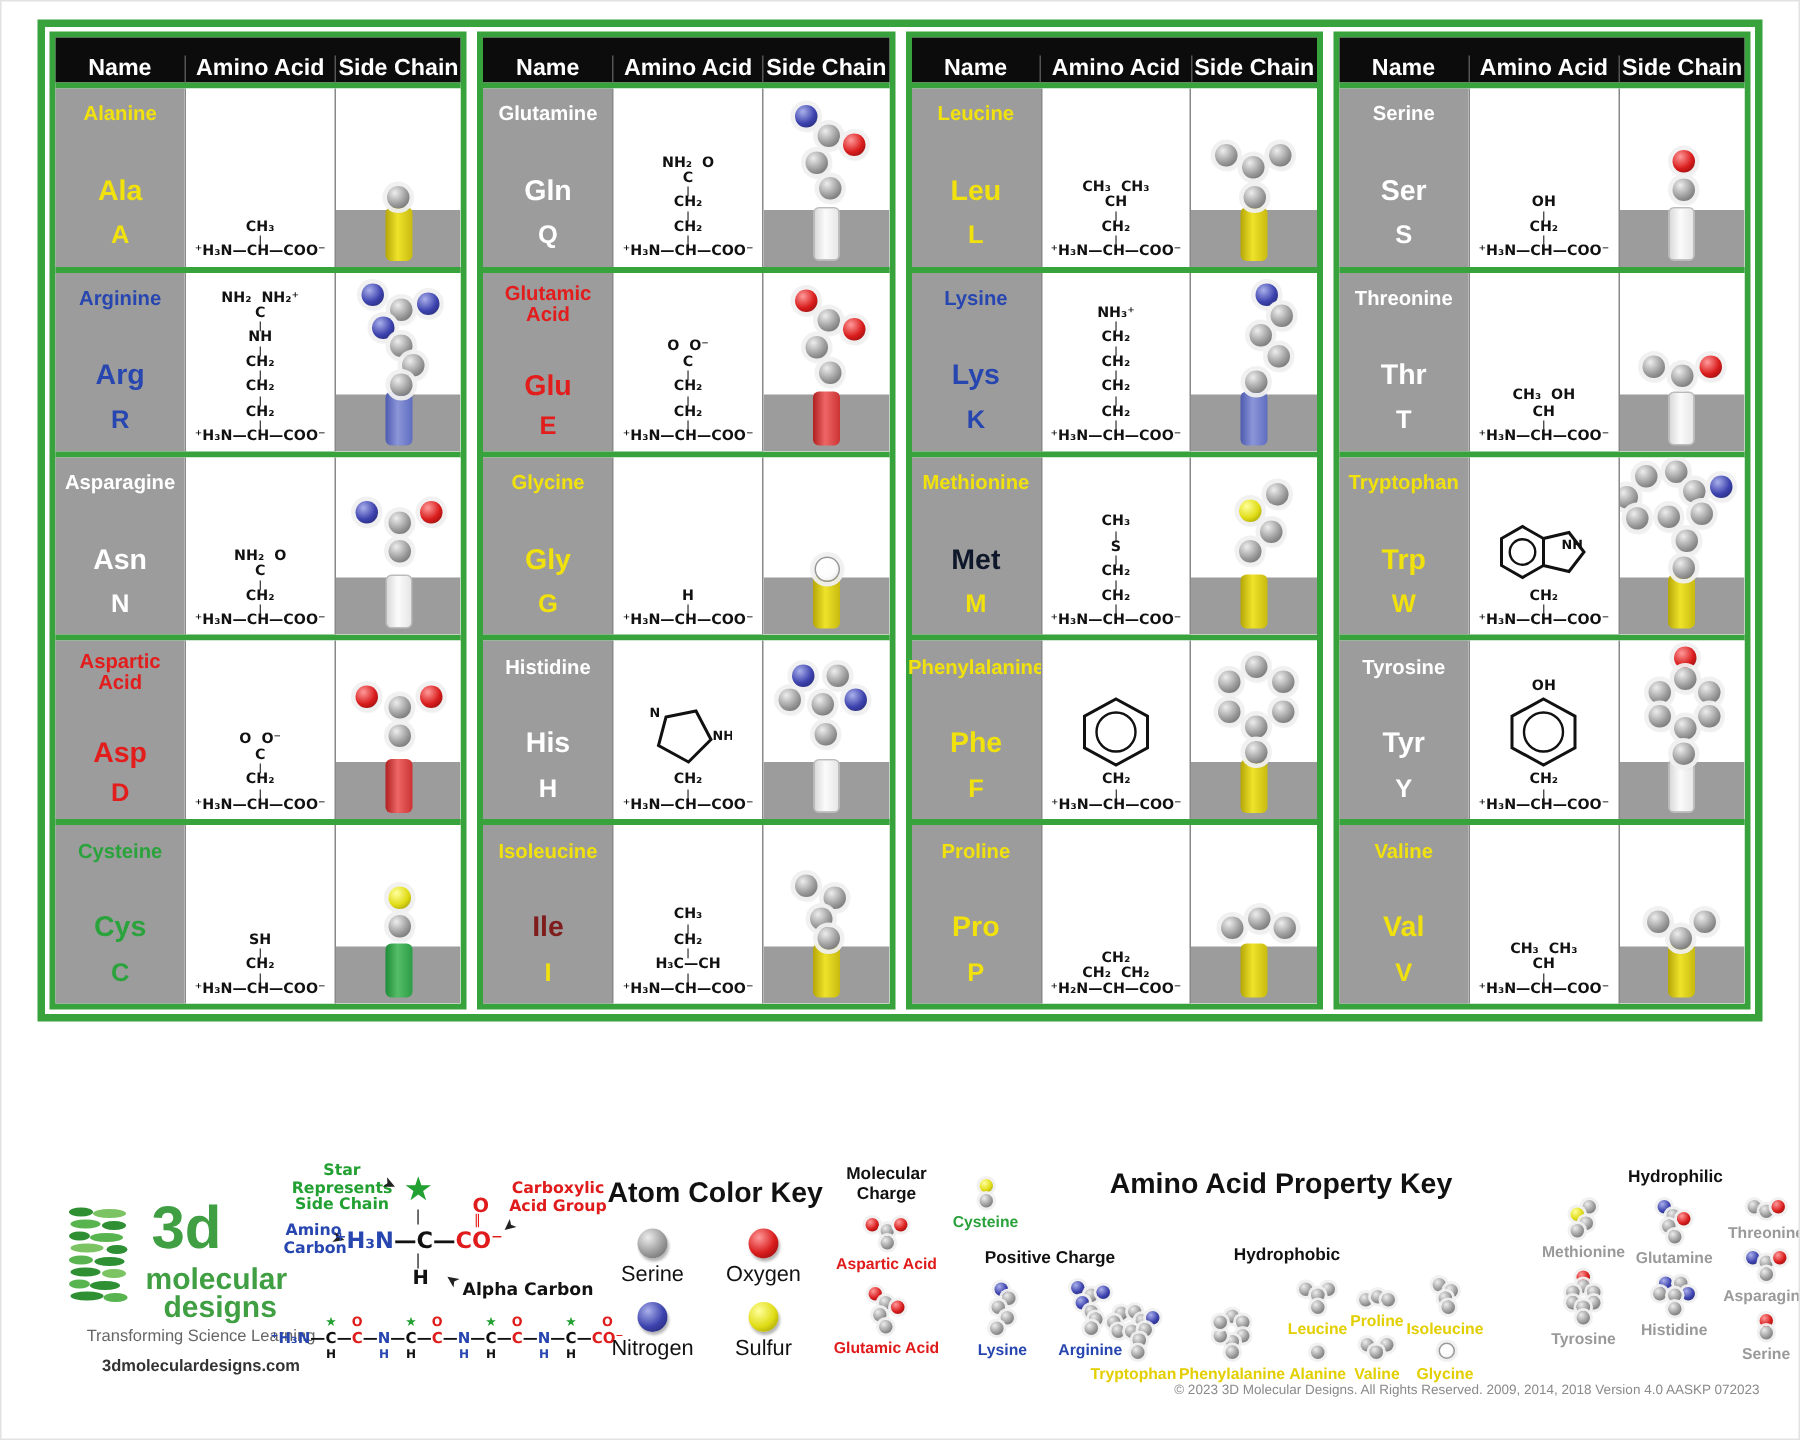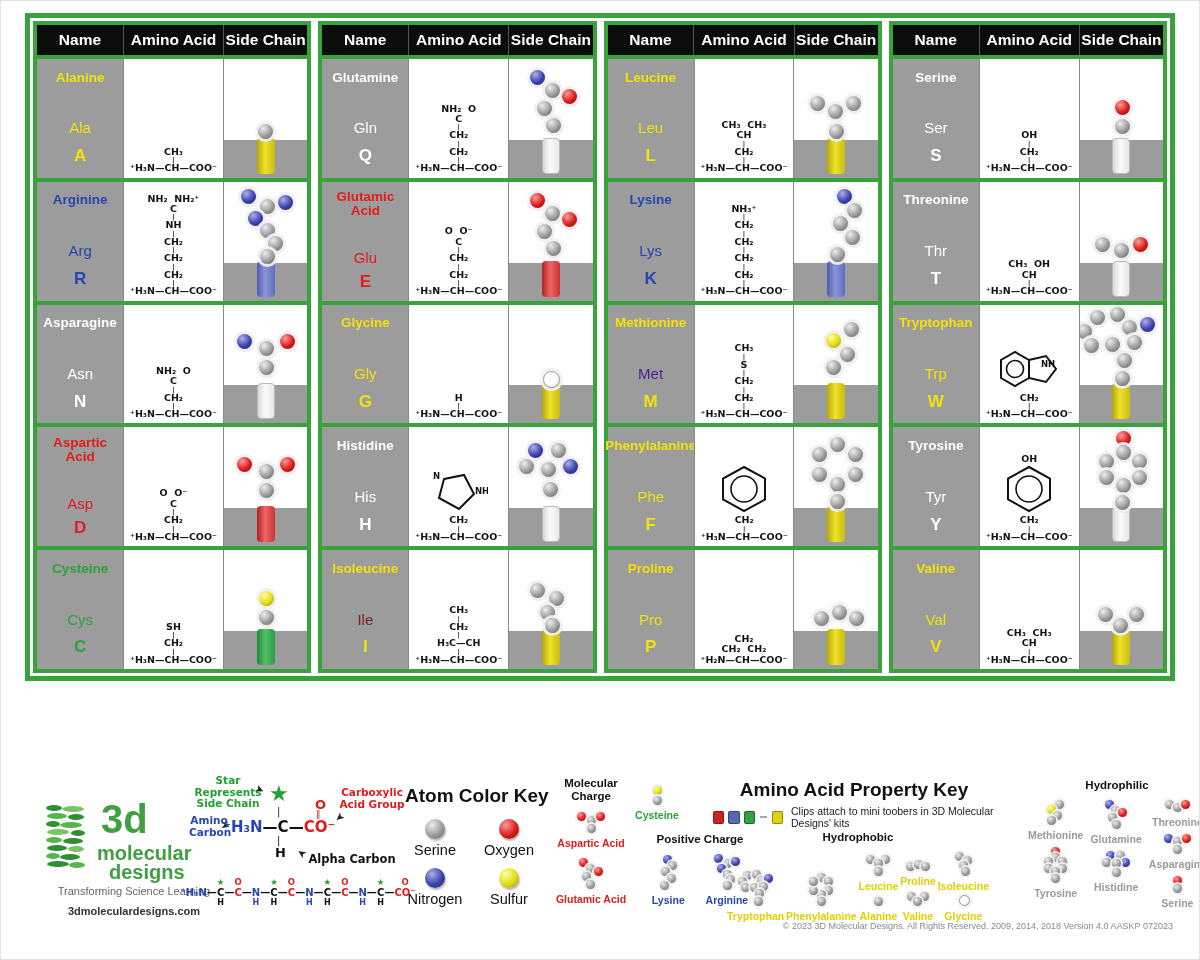--- a/index.html
+++ b/index.html
@@ -6,29 +6,29 @@
   .page{position:relative;width:1200px;height:960px;background:#fff;border:1px solid #e2e2e2;box-sizing:border-box;
         font-family:"Liberation Sans",sans-serif;overflow:hidden;}
   
   .title{margin:0;padding-top:18px;text-align:center;font-size:42px;font-style:italic;font-weight:bold;
          color:#1e78c8;letter-spacing:1px;text-shadow:2px 2px 0 #d7d7d7;}
   .title sup{font-size:14px;vertical-align:super;}
   
   .chartwrap{margin:12px 24px 0 24px;height:668px;border:5px solid #38a23d;padding:3px;box-sizing:border-box;
              display:flex;gap:7px;background:#fff;}
   .gtable{flex:1;border:4px solid #38a23d;display:flex;flex-direction:column;background:#fff;min-width:0;}
-  .thead{height:30px;background:#0c0c0c;display:flex;flex:none;}
+  .thead{height:30px;background:#0c0c0c;display:flex;flex:none;align-items:flex-end;}
   .thead span{color:#fff;font-weight:bold;font-size:15.5px;display:flex;align-items:center;justify-content:center;}
   .w1{width:32%;}.w2{width:37%;}.w3{width:31%;}
   .thead .w2,.thead .w3{border-left:1px solid #555;}
   .trow{flex:1;border-top:4px solid #38a23d;display:flex;min-height:0;}
   .name-cell{width:32%;background:#9c9c9c;display:flex;flex-direction:column;justify-content:space-evenly;
              align-items:center;text-align:center;padding:2px 1px;box-sizing:border-box;}
   .an{font-size:13.5px;font-weight:bold;line-height:1.05;}
-  .a3{font-size:15px;font-weight:normal;margin-top:25px;}
+  .a3{font-size:19px;font-weight:bold;margin-top:25px;}
   .a1{font-size:17px;font-weight:bold;}
   .amino-cell{width:37%;border-left:1px solid #888;display:flex;align-items:flex-end;justify-content:center;
               padding-bottom:4px;box-sizing:border-box;background:#fff;overflow:hidden;}
   .structure{font-family:"DejaVu Sans",sans-serif;font-size:9.5px;font-weight:600;color:#111;
              text-align:center;line-height:1.1;white-space:pre;}
   .structure .bond{font-size:6.5px;line-height:6px;display:block;}
   .structure .fl{display:block;}
   .side-cell{width:31%;border-left:1px solid #888;position:relative;background:#fff;overflow:hidden;}
   .strip{position:absolute;bottom:0;left:0;right:0;height:38px;background:#9c9c9c;}
   .clip{position:absolute;bottom:4px;left:50%;margin-left:-9px;width:18px;height:36px;border-radius:4px;z-index:1;}
@@ -330,21 +330,21 @@
             <div class="bead" style="left: calc(50% + 0.5px); bottom: 96.5px; background: radial-gradient(circle at 35% 30%, rgb(170, 176, 234), rgb(60, 66, 173) 55%, rgb(31, 35, 102));"></div>
             <div class="bead" style="left: calc(50% + 10.5px); bottom: 82.5px; background: radial-gradient(circle at 35% 30%, rgb(237, 237, 237), rgb(155, 155, 155) 55%, rgb(94, 94, 94));"></div>
             <div class="bead" style="left: calc(50% - 3.5px); bottom: 69.5px; background: radial-gradient(circle at 35% 30%, rgb(237, 237, 237), rgb(155, 155, 155) 55%, rgb(94, 94, 94));"></div>
             <div class="bead" style="left: calc(50% + 8.5px); bottom: 55.5px; background: radial-gradient(circle at 35% 30%, rgb(237, 237, 237), rgb(155, 155, 155) 55%, rgb(94, 94, 94));"></div>
             <div class="bead" style="left: calc(50% - 6.5px); bottom: 38.5px; background: radial-gradient(circle at 35% 30%, rgb(237, 237, 237), rgb(155, 155, 155) 55%, rgb(94, 94, 94));"></div>
           </div>
         </div>
         <div class="trow">
           <div class="name-cell">
             <div class="an" style="color: rgb(241, 225, 12);">Methionine</div>
-            <div class="a3" style="color: #4c1d95;">Met</div>
+            <div class="a3" style="color: #0f172a;">Met</div>
             <div class="a1" style="color: rgb(241, 225, 12);">M</div>
           </div>
           <div class="amino-cell">
             <div class="structure"><div class="fl">CH₃</div><div class="bond">|</div><div class="fl">S</div><div class="bond">|</div><div class="fl">CH₂</div><div class="bond">|</div><div class="fl">CH₂</div><div class="bond">|</div><div class="fl">⁺H₃N—CH—COO⁻</div></div>
           </div>
           <div class="side-cell">
             <div class="strip"></div>
             <div class="clip clip-yellow"></div>
             <div class="bead" style="left: calc(50% + 7.5px); bottom: 86.5px; background: radial-gradient(circle at 35% 30%, rgb(237, 237, 237), rgb(155, 155, 155) 55%, rgb(94, 94, 94));"></div>
             <div class="bead" style="left: calc(50% - 10.5px); bottom: 75.5px; background: radial-gradient(circle at 35% 30%, rgb(255, 255, 156), rgb(224, 220, 22) 55%, rgb(143, 140, 6));"></div>
@@ -916,25 +916,17 @@
                 <div class="lbead" style="left: 3px; bottom: 3px; background: radial-gradient(circle at 35% 30%, rgb(237, 237, 237), rgb(155, 155, 155) 55%, rgb(94, 94, 94));"></div>
               </div>
               <div class="lg-label lc-gray">Serine</div>
             </div>
           </div>
         </div>
       </div>
 
     <div class="abs" style="left:712px;top:10px;width:282px;">
       <div class="pk-title">Amino Acid Property Key</div>
-      <div class="pk-row" id="pkrow">
-          <span class="pk-sw" style="background: rgb(204, 34, 34); border: 1px solid rgba(0, 0, 0, 0.35);"></span>
-          <span class="pk-sw" style="background: rgb(85, 102, 187); border: 1px solid rgba(0, 0, 0, 0.35);"></span>
-          <span class="pk-sw" style="background: rgb(47, 160, 68); border: 1px solid rgba(0, 0, 0, 0.35);"></span>
-          <span class="pk-dash"></span>
-          <span class="pk-sw" style="background: rgb(222, 211, 18); border: 1px solid rgba(0, 0, 0, 0.35);"></span>
-        <span class="pk-note">Clips attach to mini toobers in 3D Molecular Designs' kits</span>
-      </div>
     </div>
 
     <div class="copyright">© 2023 3D Molecular Designs. All Rights Reserved. 2009, 2014, 2018   Version 4.0   AASKP  072023</div>
   </div>
 </div>
 
 </body></html>

